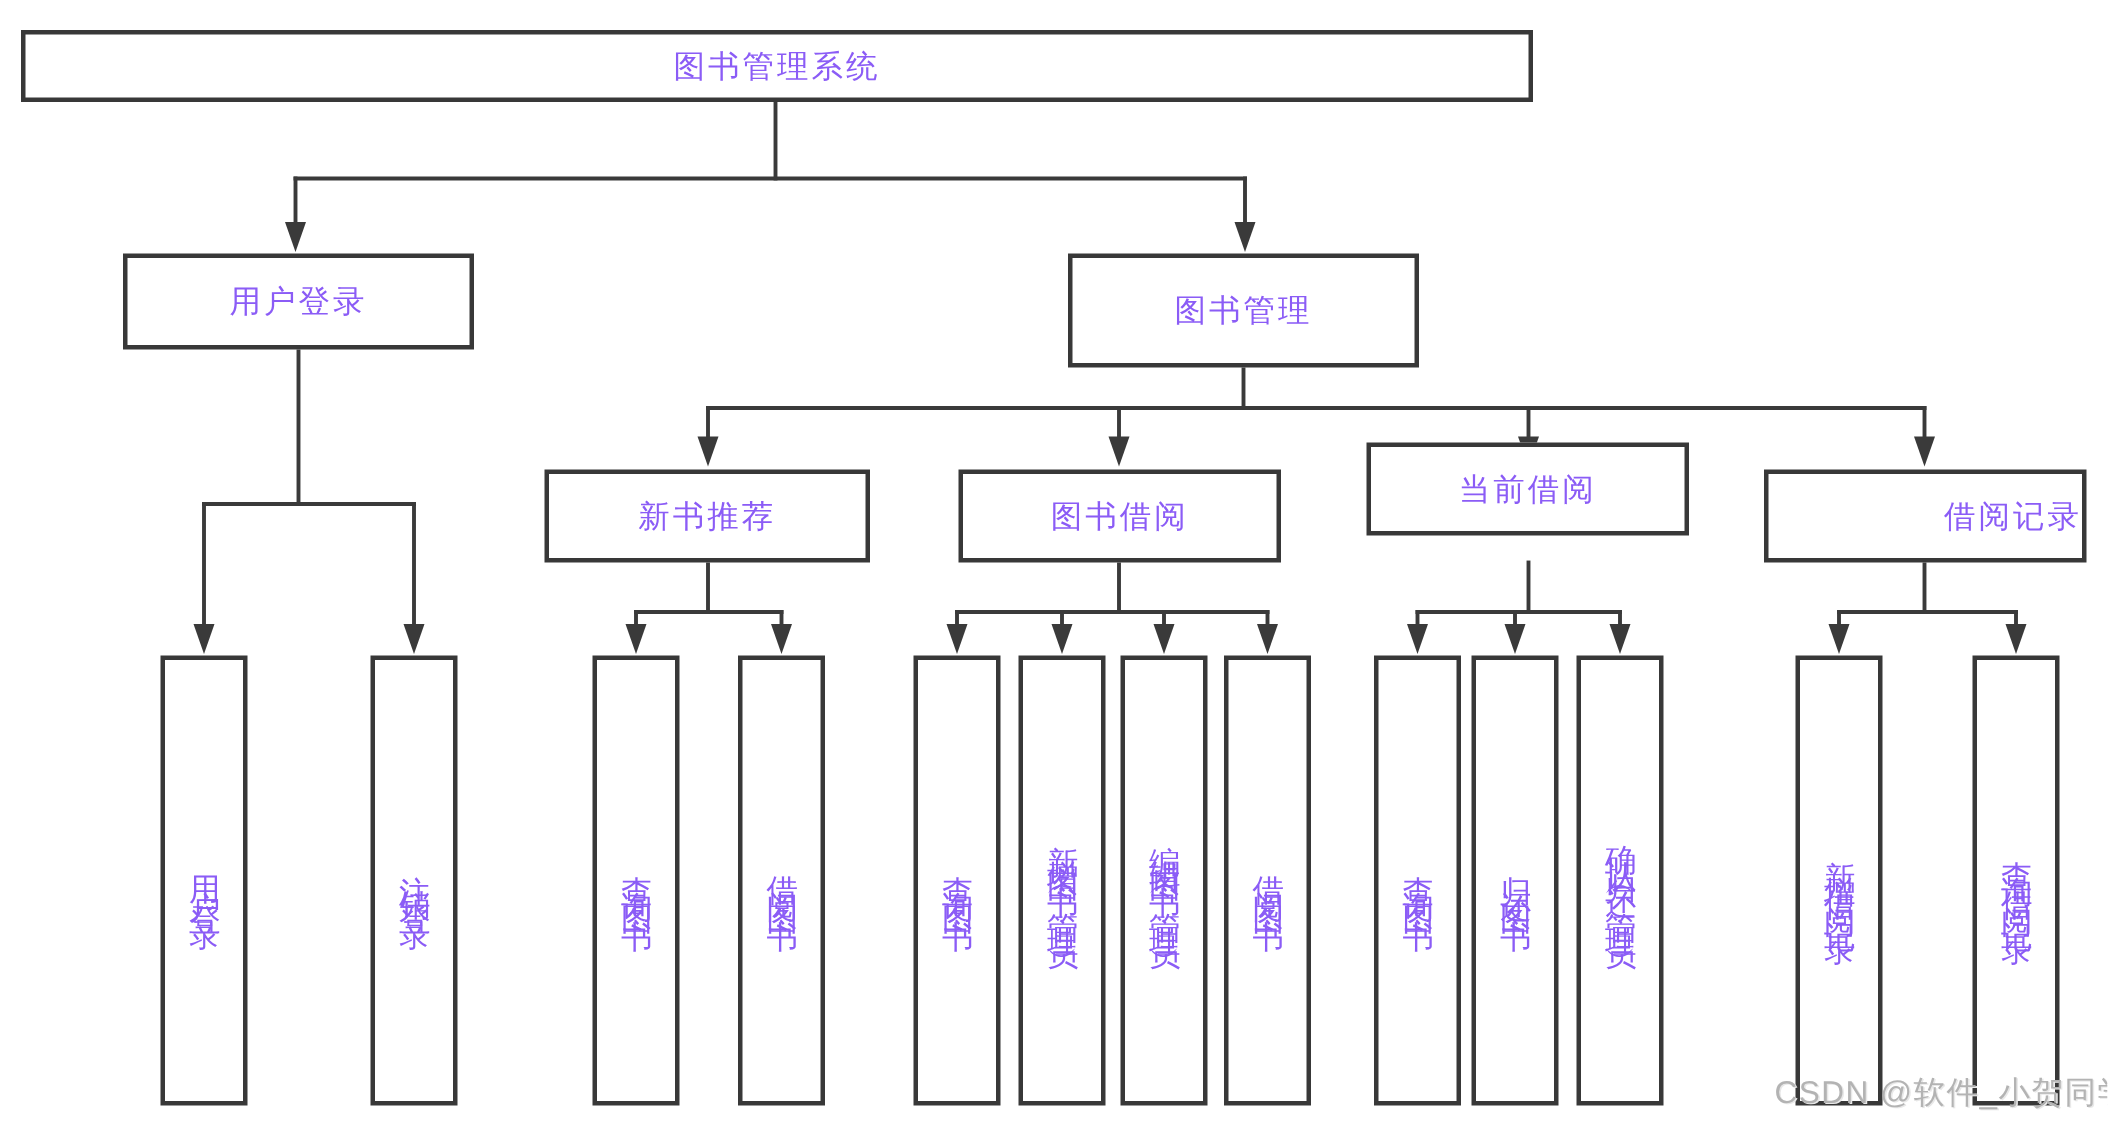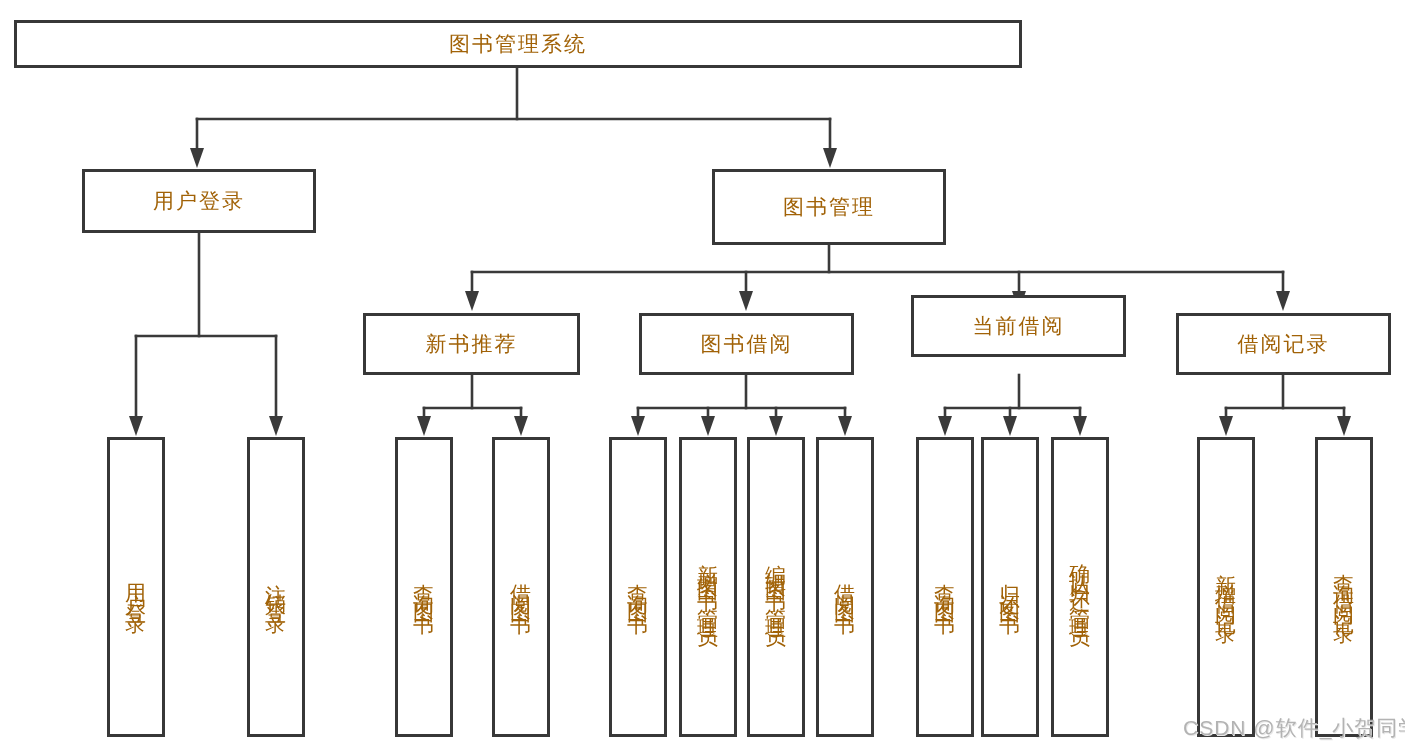--- a/index.html
+++ b/index.html
@@ -22,21 +22,21 @@
     pointer-events: none;
   }
   .box {
     position: absolute;
     background: #ffffff;
     border: 3px solid #383838;
     box-sizing: border-box;
     display: flex;
     align-items: center;
     justify-content: center;
-    color: #a16207;
+    color: #8b5cf6;
   }
   .hlabel {
     font-size: 21px;
     letter-spacing: 2px;
     white-space: nowrap;
   }
   .leaf .vlabel {
     writing-mode: vertical-rl;
     font-size: 21px;
     line-height: 1;
@@ -47,21 +47,21 @@
     letter-spacing: 9px;
     font-size: 21px;
   }
   
   .n-root   { left: 14px;  top: 20px;  width: 1008px; height: 48px; }
   .n-login  { left: 82px;  top: 169px; width: 234px;  height: 64px; }
   .n-mgmt   { left: 712px; top: 169px; width: 234px;  height: 76px; }
   .n-l3-a   { left: 363px; top: 313px; width: 217px;  height: 62px; }
   .n-l3-b   { left: 639px; top: 313px; width: 215px;  height: 62px; }
   .n-l3-c   { left: 911px; top: 295px; width: 215px;  height: 62px; justify-content: center; }
-  .n-l3-d   { left: 1176px;top: 313px; width: 215px;  height: 62px; }
+  .n-l3-d   { left: 1176px;top: 313px; width: 215px;  height: 62px; justify-content: flex-end; }
   .leaf     { top: 437px; width: 58px; height: 300px; }
   .lf-u1 { left: 107px; }  .lf-u2 { left: 247px; }
   .lf-a1 { left: 395px; }  .lf-a2 { left: 492px; }
   .lf-b1 { left: 609px; }  .lf-b2 { left: 679px; }
   .lf-b3 { left: 747px; }  .lf-b4 { left: 816px; }
   .lf-c1 { left: 916px; }  .lf-c2 { left: 981px; }  .lf-c3 { left: 1051px; }
   .lf-d1 { left: 1197px; } .lf-d2 { left: 1315px; }
   #watermark {
     position: absolute;
     left: 1183px;

